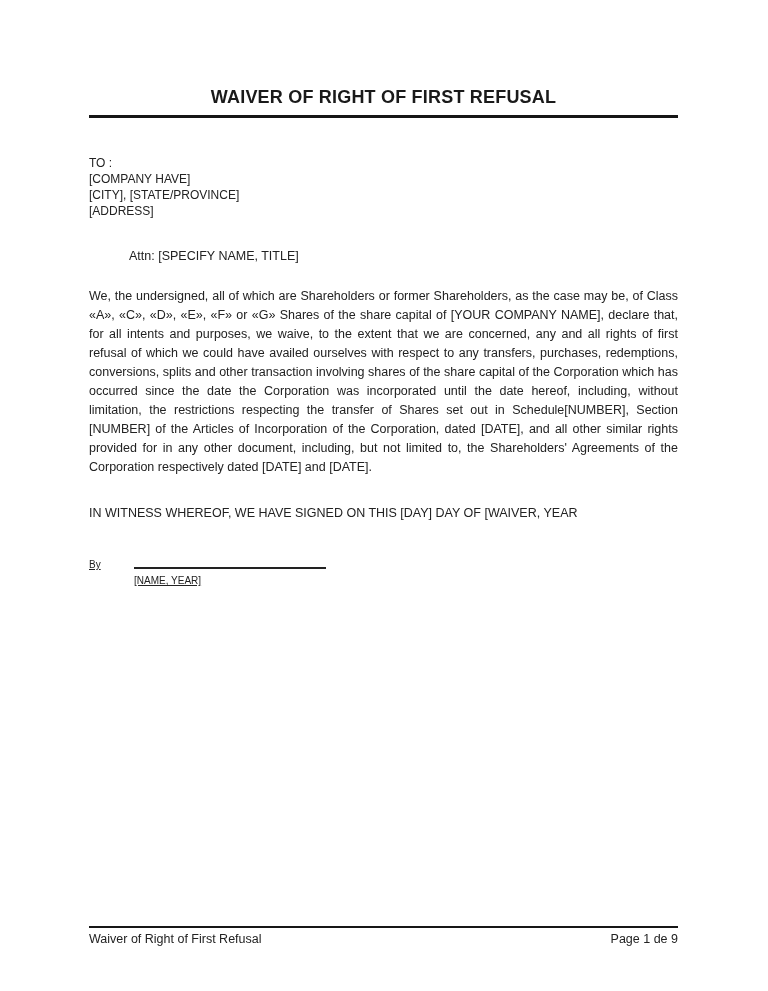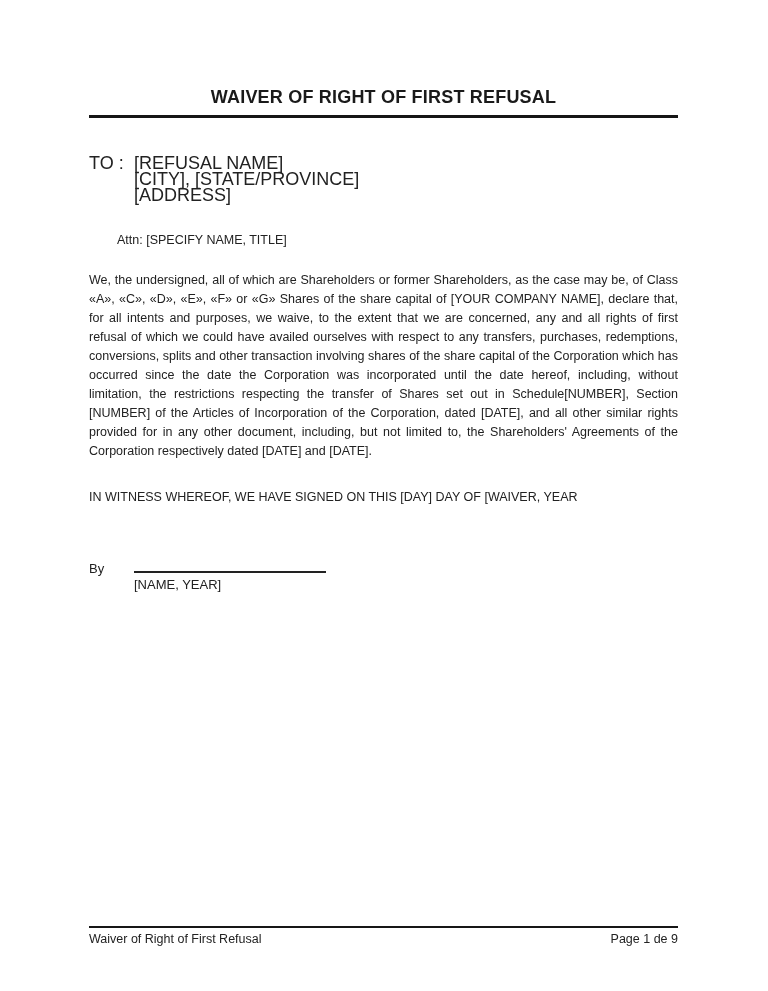--- a/index.html
+++ b/index.html
@@ -25,47 +25,49 @@
     font-size: 18px;
     font-weight: bold;
     color: #1a1a1a;
     letter-spacing: 0.2px;
     padding-bottom: 7px;
     border-bottom: 3px solid #161616;
   }
   .recipient {
     margin-top: 37px;
     display: flex;
-    font-size: 18px;
+    font-size: 12px;
     line-height: 16px;
+    flex-direction: column;
   }
   .to-label { width: 45px; flex: none; }
   .recipient-lines { flex: 1; }
   .attn-line {
     margin-top: 29px;
-    margin-left: 28px;
+    margin-left: 40px;
     font-size: 12.5px;
     line-height: 16px;
   }
   .body-par {
     margin-top: 23px;
     font-size: 12.5px;
     line-height: 19px;
     text-align: justify;
   }
   .witness {
     margin-top: 28px;
     font-size: 12.5px;
     line-height: 16px;
   }
   .sig {
-    margin-top: 56px;
+    margin-top: 36px;
     display: flex;
-    font-size: 13px;
+    font-size: 10px;
     line-height: 16px;
+    text-decoration: underline;
   }
   .sig-label { width: 45px; flex: none; }
   .sig-col { flex: none; }
   .sig-line {
     width: 192px;
     height: 10px;
     border-bottom: 2px solid #222222;
   }
   .sig-name { margin-top: 4px; }
   .footer {
@@ -83,21 +85,21 @@
 </head>
 <body>
 
 <div class="page">
 
   <div class="doc-title">WAIVER OF RIGHT OF FIRST REFUSAL</div>
 
   <div class="recipient">
     <span class="to-label">TO :</span>
     <div class="recipient-lines">
-      <div>[REFUSAL NAME]</div>
+      <div>[COMPANY HAVE]</div>
       <div>[CITY], [STATE/PROVINCE]</div>
       <div>[ADDRESS]</div>
     </div>
   </div>
 
   <div class="attn-line">Attn: [SPECIFY NAME, TITLE]</div>
 
   <div class="body-par">We, the undersigned, all of which are Shareholders or former Shareholders, as the case may be, of Class «A», «C», «D», «E», «F» or «G» Shares of the share capital of [YOUR COMPANY NAME], declare that, for all intents and purposes, we waive, to the extent that we are concerned, any and all rights of first refusal of which we could have availed ourselves with respect to any transfers, purchases, redemptions, conversions, splits and other transaction involving shares of the share capital of the Corporation which has occurred since the date the Corporation was incorporated until the date hereof, including, without limitation, the restrictions respecting the transfer of Shares set out in Schedule[NUMBER], Section [NUMBER] of the Articles of Incorporation of the Corporation, dated [DATE], and all other similar rights provided for in any other document, including, but not limited to, the Shareholders' Agreements of the Corporation respectively dated [DATE] and [DATE].</div>
 
   <div class="witness">IN WITNESS WHEREOF, WE HAVE SIGNED ON THIS [DAY] DAY OF [WAIVER, YEAR</div>

